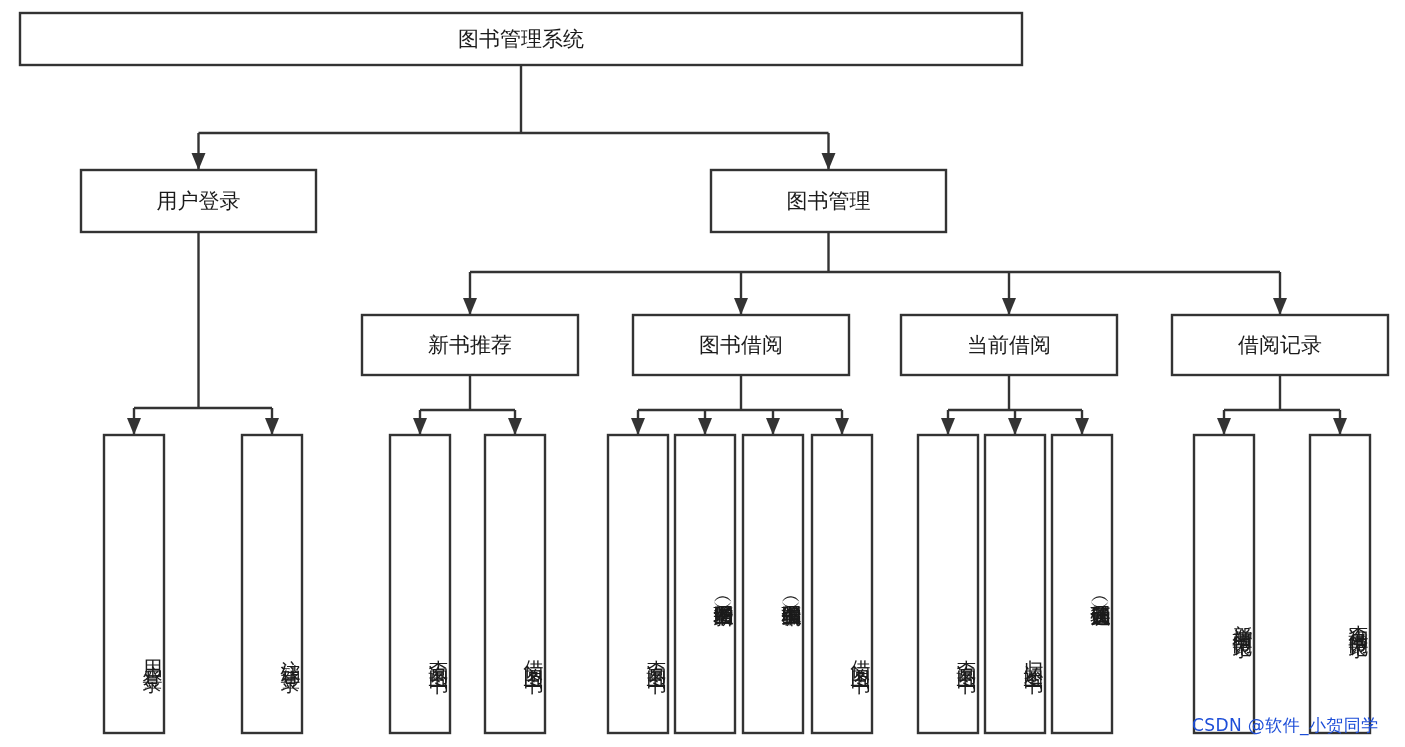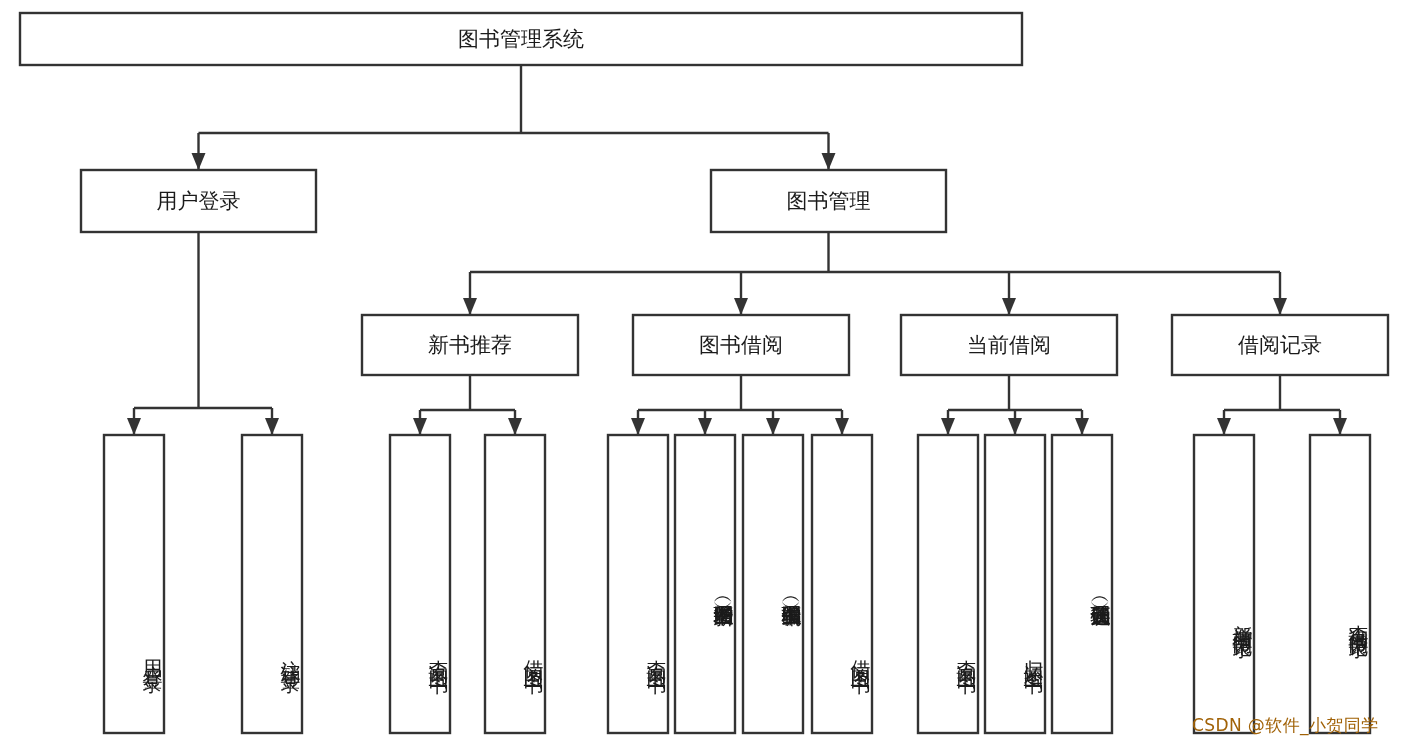--- a/index.html
+++ b/index.html
@@ -62,21 +62,21 @@
     display: flex;
     align-items: flex-start;
     justify-content: center;
     white-space: nowrap;
     pointer-events: none;
   }
   .watermark {
     position: absolute;
     font-family: "DejaVu Sans", "Liberation Sans", sans-serif;
     font-size: 17px;
-    color: #a16207;
+    color: #1d4ed8;
     white-space: nowrap;
     letter-spacing: 0.4px;
   }
 </style>
 </head>
 <body>
 
 <div id="diagram-root">
   <svg class="chart-svg" viewBox="0 0 1405 747">
     <g id="connectors-layer">

